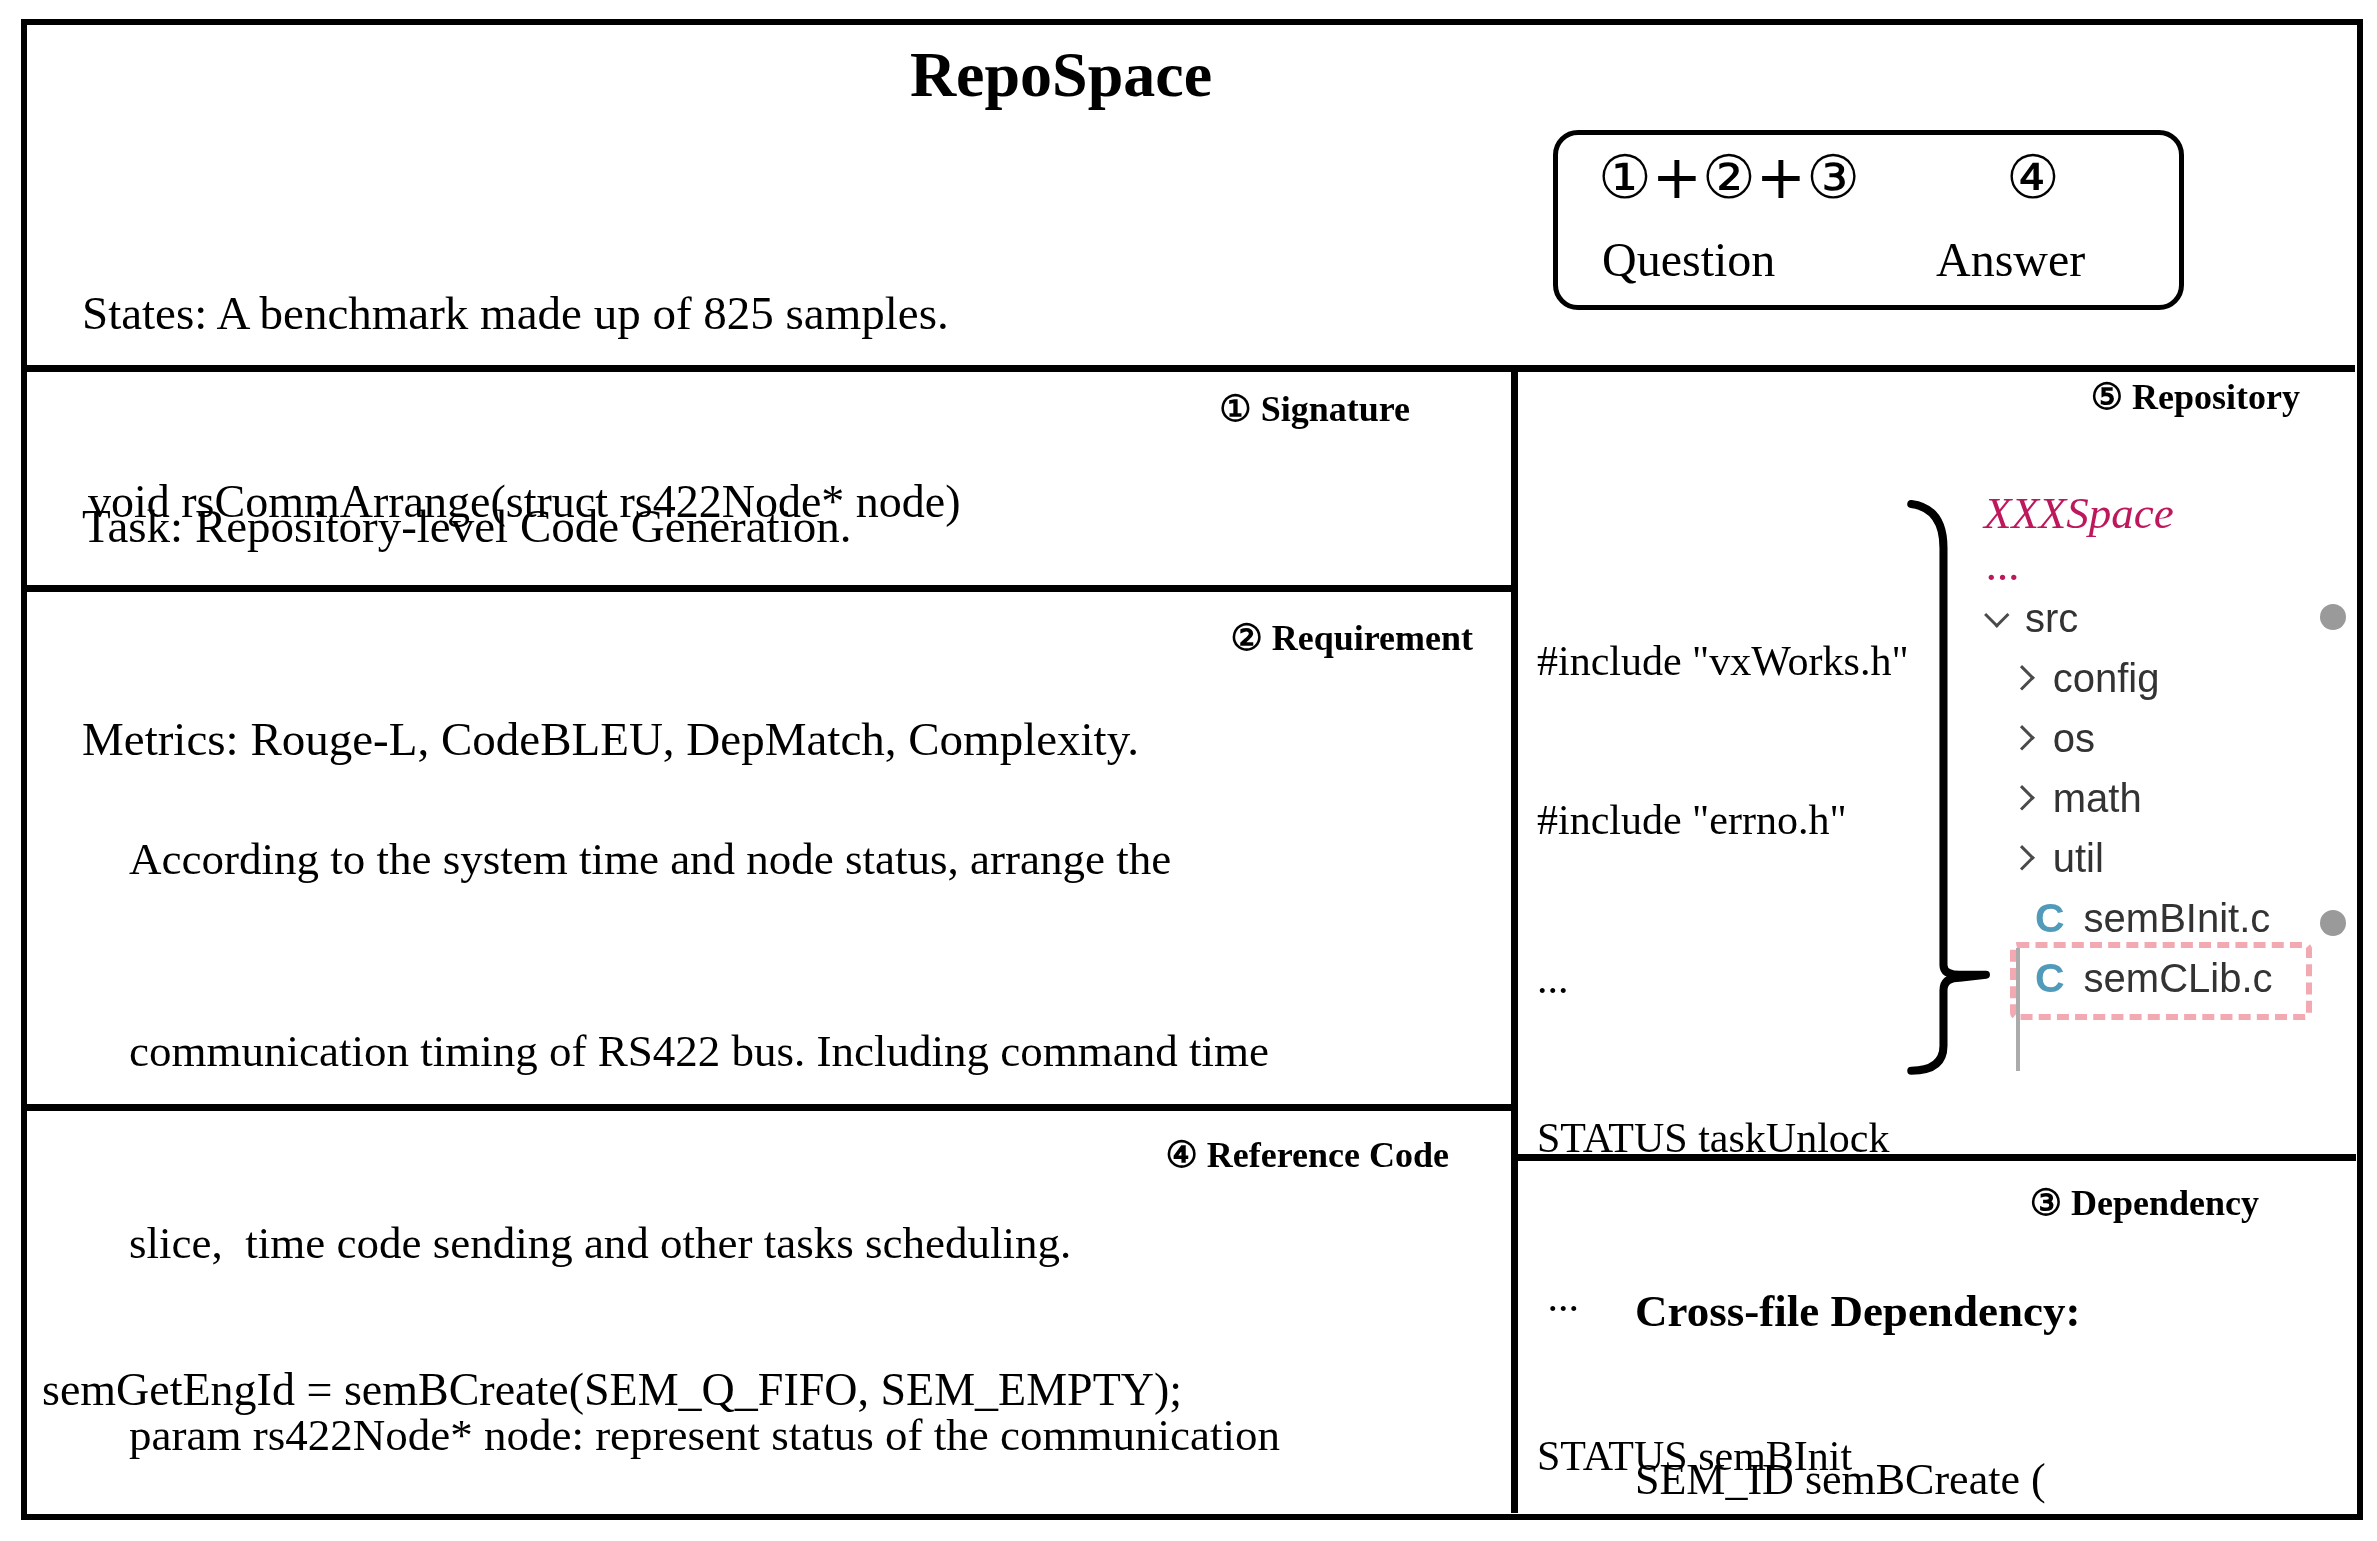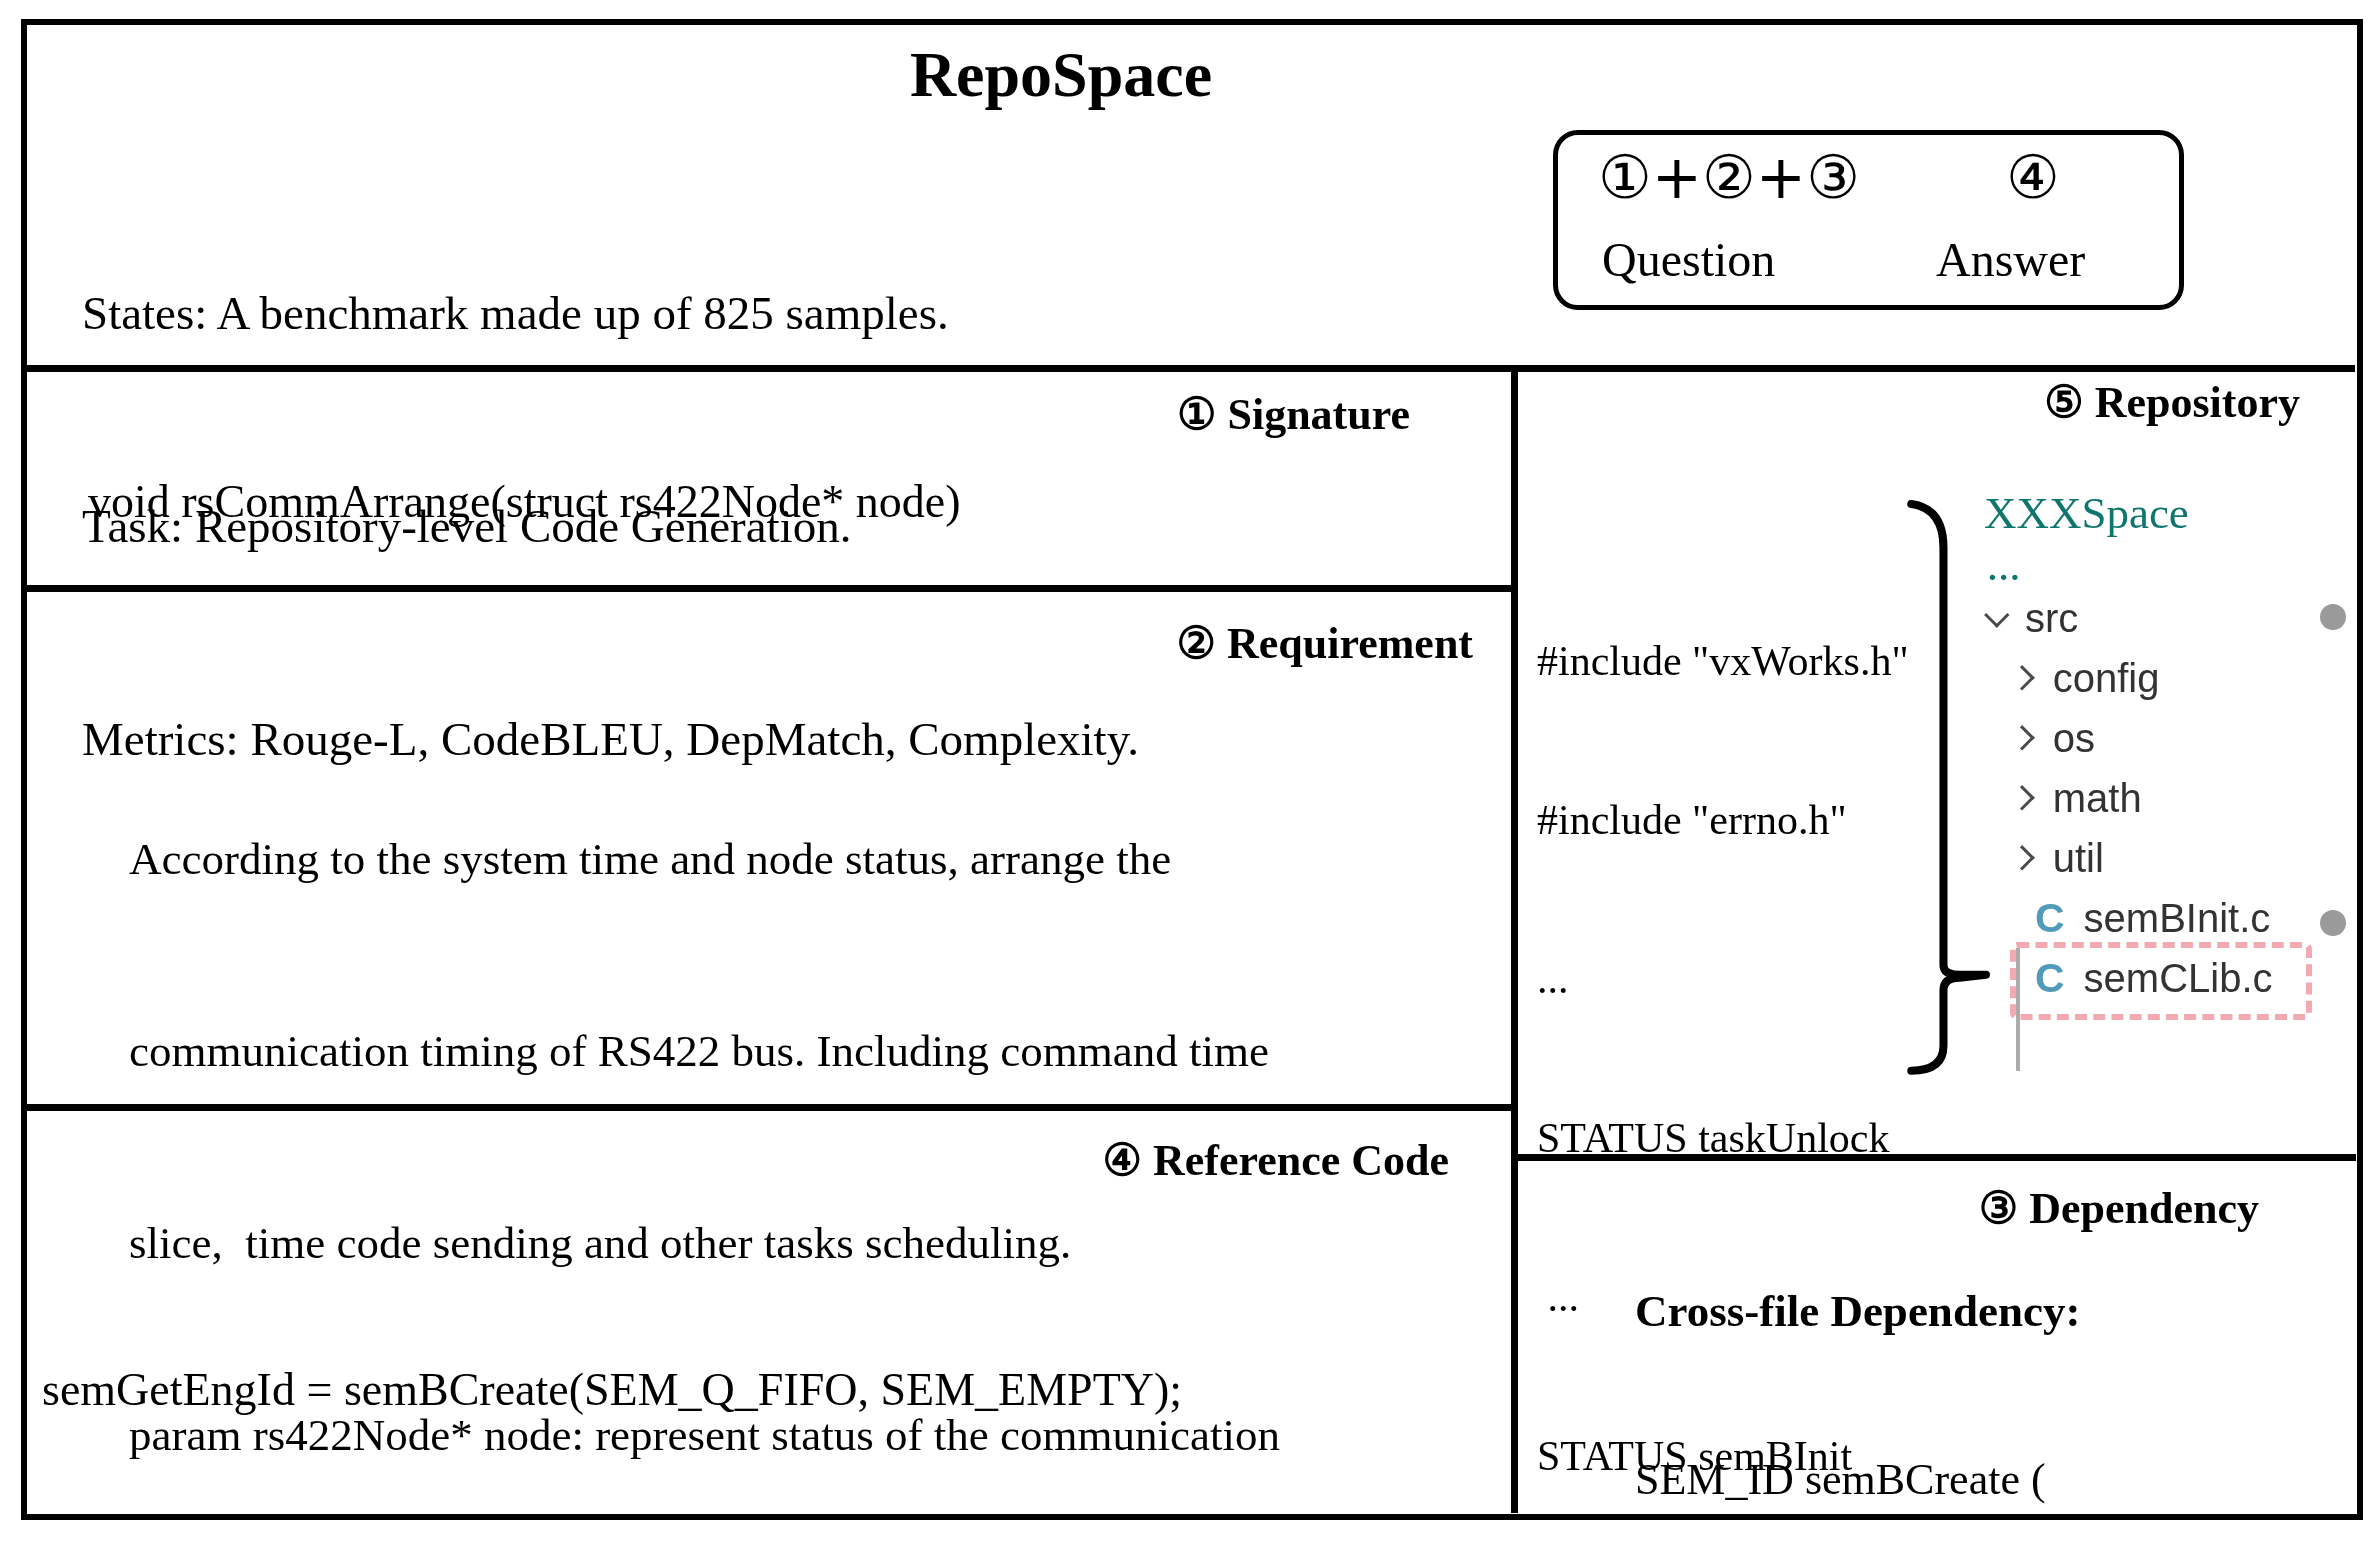--- a/index.html
+++ b/index.html
@@ -8,32 +8,32 @@
   
   #frame{left:20.5px;top:19px;width:2342px;height:1501px;border:6.6px solid #000;box-sizing:border-box;}
   .rule{background:#000;}
   
   #title{left:1061px;top:38px;transform:translateX(-50%);font-size:64px;font-weight:bold;white-space:nowrap;}
   #info{left:82px;top:136px;font-size:47px;line-height:71px;white-space:pre-wrap;}
   #legend{left:1553px;top:130px;width:631px;height:180px;border:5.9px solid #000;border-radius:25px;box-sizing:border-box;text-align:right;}
   .leg-num{position:absolute;top:7.3px;font-size:60px;font-family:"DejaVu Sans","Liberation Sans",sans-serif;}
   .leg-lab{position:absolute;top:97px;font-size:48px;}
   
-  .sec-head{font-size:44px;font-weight:bold;text-align:right;box-sizing:border-box;white-space:nowrap;}
+  .sec-head{font-size:36px;font-weight:bold;text-align:right;box-sizing:border-box;white-space:nowrap;}
   .lcol{left:27px;width:1484px;}
   .rcol{left:1518px;width:838px;}
   
   .serif-code{font-size:46px;white-space:pre-wrap;}
   #req-body{left:129px;top:699px;font-size:45px;line-height:64px;white-space:pre-wrap;width:1362px;}
   #ref-code{left:42px;top:1222px;line-height:67px;}
   
   #repo-code{left:1537px;top:529px;font-size:42px;line-height:53px;white-space:pre-wrap;}
   #tree{left:1978px;top:485px;width:378px;font-family:"Liberation Sans",sans-serif;}
   .trow{display:flex;align-items:center;height:60px;box-sizing:border-box;color:#333;font-size:40px;}
-  .trow.root,.trow.dots{font-family:"Liberation Serif",serif;font-size:45px;color:#0f766e;height:56px;padding-left:5.9px;}
+  .trow.root,.trow.dots{font-family:"Liberation Serif",serif;font-size:45px;color:#be185d;height:56px;padding-left:5.9px;font-style:italic;}
   .trow.dots{height:47px;padding-left:8.8px;}
   .lvl1{padding-left:10.3px;}
   .lvl2{padding-left:38px;}
   .lvl3{padding-left:57px;}
   .chev{display:inline-block;width:14.6px;height:14.6px;border-right:3.7px solid #4a4a4a;border-bottom:3.7px solid #4a4a4a;margin-right:19px;flex:0 0 auto;}
   .chev.down{transform:rotate(45deg);margin-top:-7.3px;}
   .chev.right{transform:rotate(-45deg);margin-left:-2.9px;margin-right:22px;}
   .c-icon{color:#519aba;font-weight:bold;font-size:41px;margin-right:19px;font-family:"Liberation Sans",sans-serif;}
   .dot{width:26px;height:26px;border-radius:50%;background:#9a9a9a;}
   #dashbox{left:2010px;top:942px;width:302px;height:78px;border:6.6px dashed #f2a9b1;border-radius:7.3px;box-sizing:border-box;}

